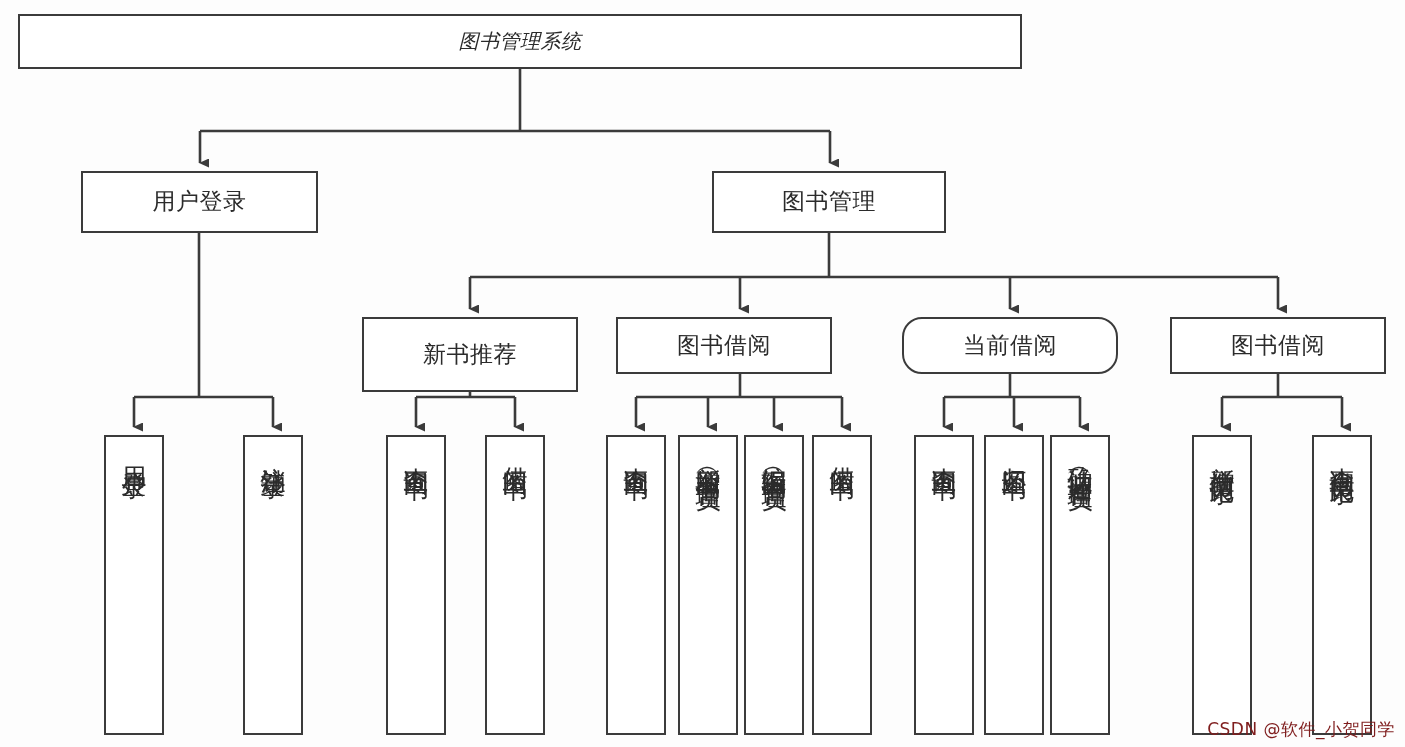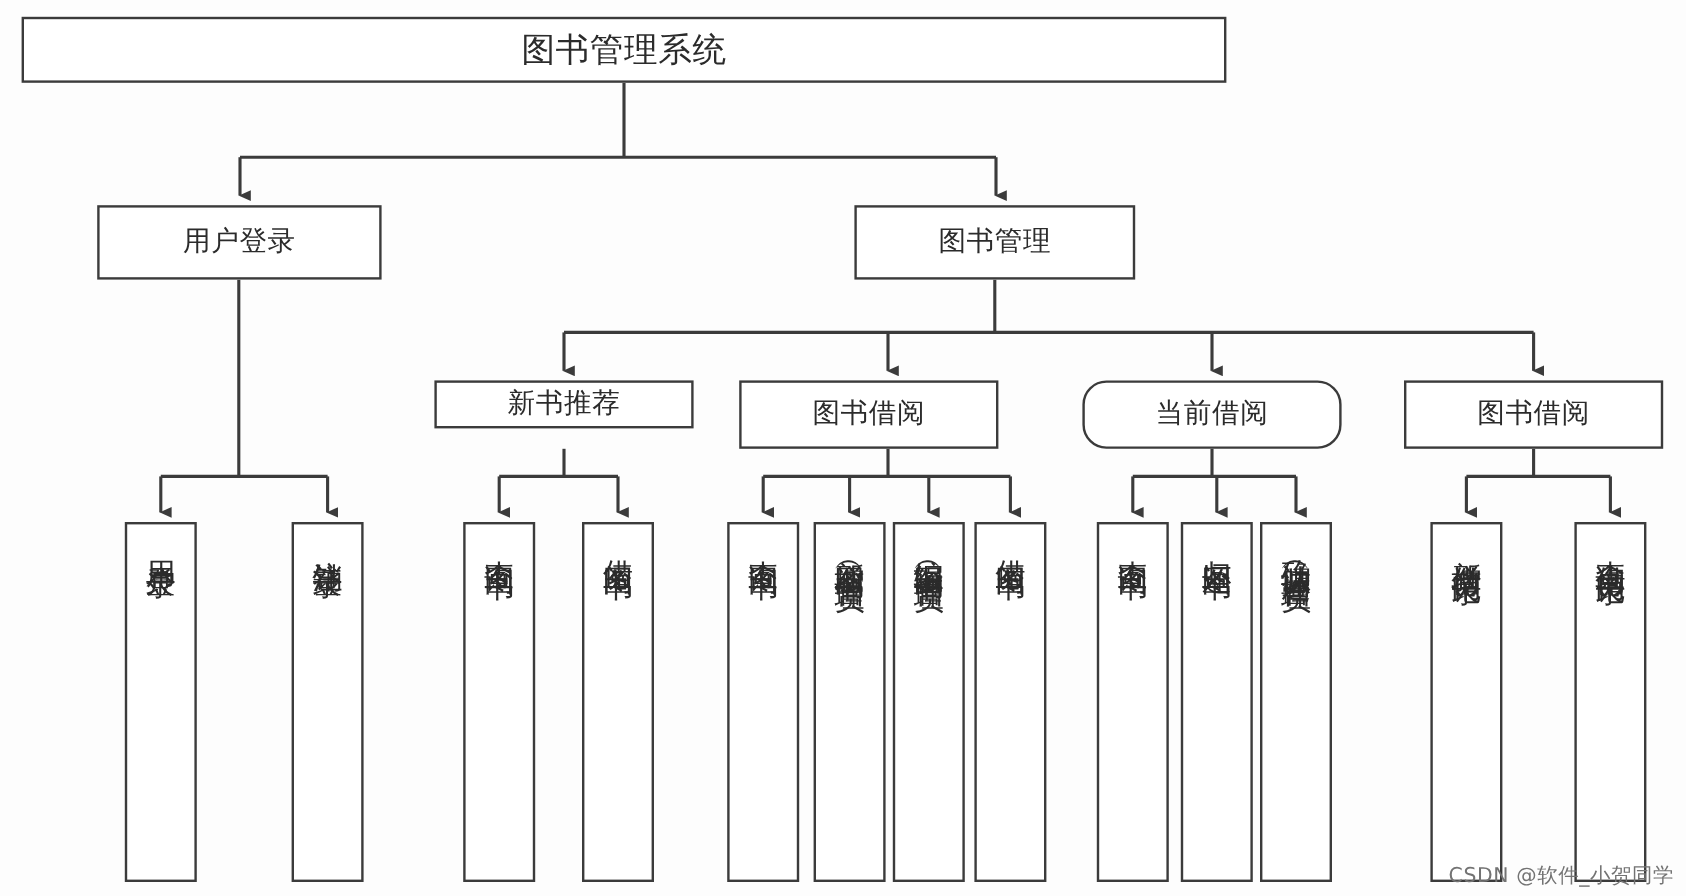--- a/index.html
+++ b/index.html
@@ -44,42 +44,43 @@
     color: #2b2b2b;
     white-space: nowrap;
   }
   
   .node.horizontal .node-label {
     writing-mode: horizontal-tb;
     font-size: 23px;
     letter-spacing: 0.5px;
   }
   .node.root .node-label {
-    font-size: 28px;
+    font-size: 20px;
+    font-style: italic;
   }
   
   .node.vertical {
     align-items: flex-start;
     justify-content: center;
     padding-top: 10px;
   }
   .node.vertical .node-label {
     writing-mode: vertical-rl;
     text-orientation: upright;
     font-size: 25px;
     line-height: 1.0;
     letter-spacing: 3px;
     white-space: nowrap;
   }
   #watermark {
     position: absolute;
     right: 10px;
     bottom: 6px;
     font-size: 17px;
-    color: #737373;
+    color: #7f1d1d;
     z-index: 5;
     white-space: nowrap;
     letter-spacing: 0.5px;
   }
 </style>
 </head>
 <body>
 
 <div id="diagram-root">
 
@@ -137,21 +138,21 @@
     <span class="node-label">图书管理系统</span>
   </div>
 
   <div class="node horizontal" style="left:81px; top:171px; width:237px; height:62px;">
     <span class="node-label">用户登录</span>
   </div>
   <div class="node horizontal" style="left:712px; top:171px; width:234px; height:62px;text-align:right;">
     <span class="node-label">图书管理</span>
   </div>
 
-  <div class="node horizontal" style="left:362px; top:317px; width:216px; height:40px;">
+  <div class="node horizontal" style="left:362px; top:317px; width:216px; height:75px;">
     <span class="node-label">新书推荐</span>
   </div>
   <div class="node horizontal" style="left:616px; top:317px; width:216px; height:57px;">
     <span class="node-label">图书借阅</span>
   </div>
   <div class="node horizontal" style="left:902px; top:317px; width:216px; height:57px;border-radius:20px;">
     <span class="node-label">当前借阅</span>
   </div>
   <div class="node horizontal" style="left:1170px; top:317px; width:216px; height:57px;">
     <span class="node-label">图书借阅</span>

